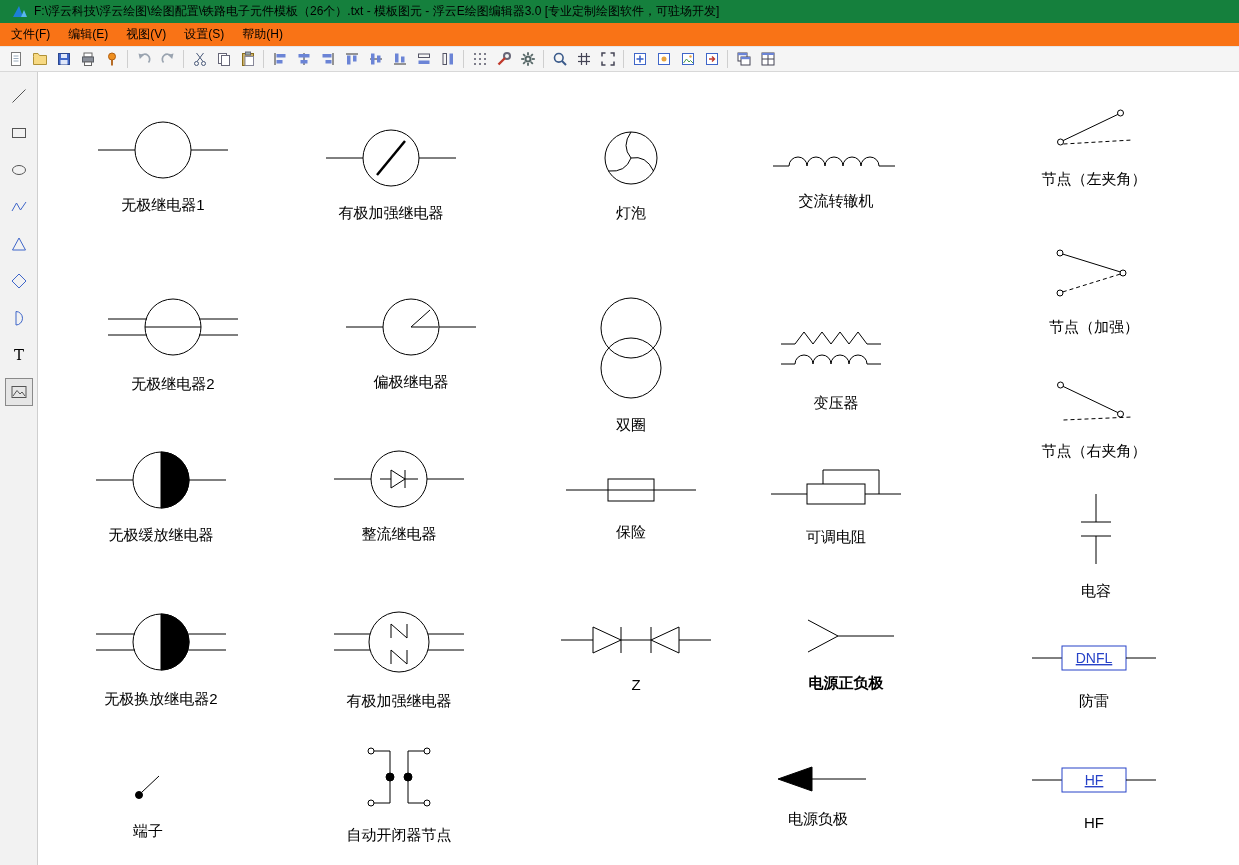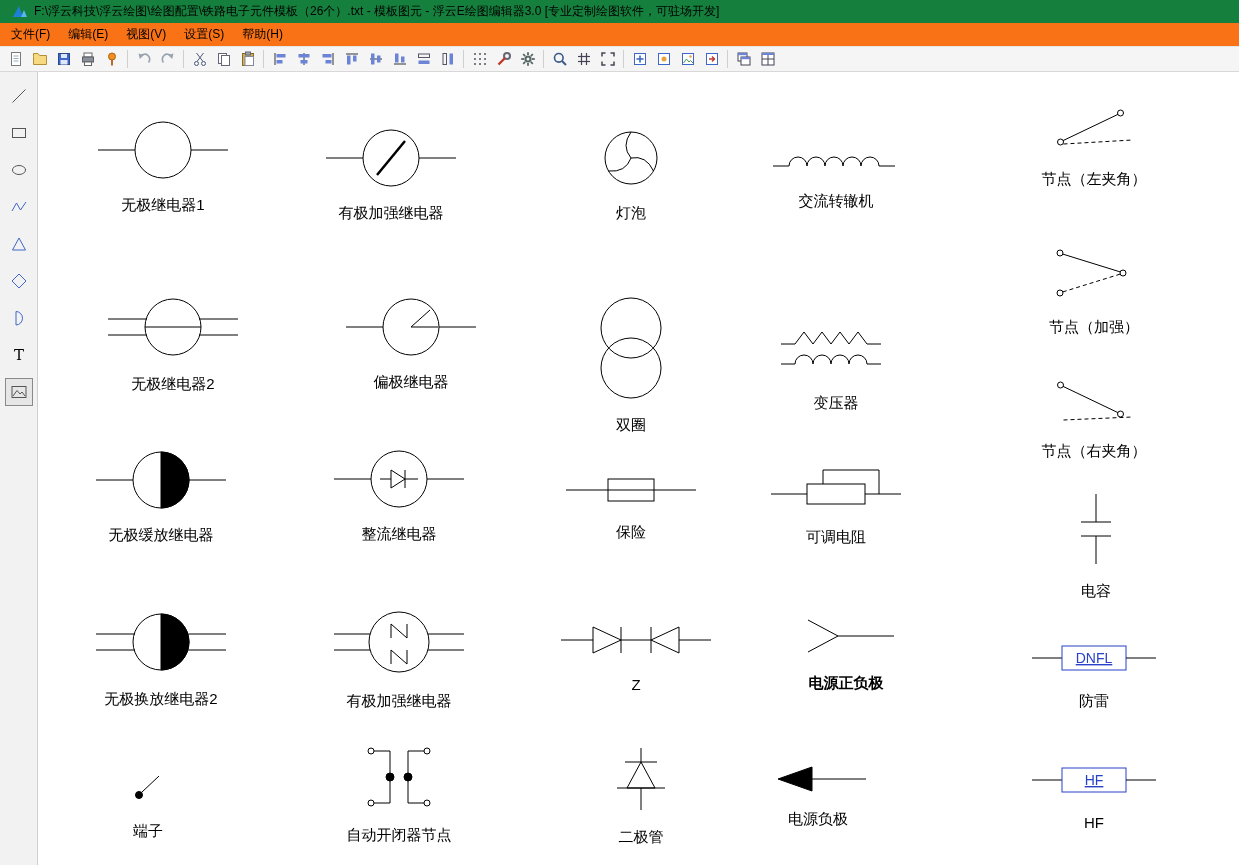--- a/index.html
+++ b/index.html
@@ -604,32 +604,20 @@
               <circle cx="27" cy="59" r="3"></circle>
               <circle cx="46" cy="33" r="4" fill="#000"></circle>
               <circle cx="83" cy="7" r="3"></circle>
               <path d="M80,7 H64 V59 H80"></path>
               <circle cx="83" cy="59" r="3"></circle>
               <circle cx="64" cy="33" r="4" fill="#000"></circle>
             </g>
           </svg></div>
         <div class="symbol-label">自动开闭器节点</div>
       </div>
-      <div class="symbol-item" style="left: 602px; top: 674px;">
-        <div class="symbol-glyph"><svg width="72" height="66">
-            <g stroke="#000" fill="none">
-              <line x1="36" y1="2" x2="36" y2="16"></line>
-              <line x1="20" y1="16" x2="52" y2="16"></line>
-              <polygon points="36,16 22,42 50,42"></polygon>
-              <line x1="12" y1="42" x2="60" y2="42"></line>
-              <line x1="36" y1="42" x2="36" y2="64"></line>
-            </g>
-          </svg></div>
-        <div class="symbol-label">二极管</div>
-      </div>
       <div class="symbol-item" style="left: 779px; top: 692px;">
         <div class="symbol-glyph"><svg width="100" height="30">
             <g stroke="#000" fill="none">
               <polygon points="10,15 44,3 44,27" fill="#000"></polygon>
               <line x1="44" y1="15" x2="98" y2="15"></line>
             </g>
           </svg></div>
         <div class="symbol-label">电源负极</div>
       </div>
       <div class="symbol-item" style="left: 1055px; top: 690px;">

